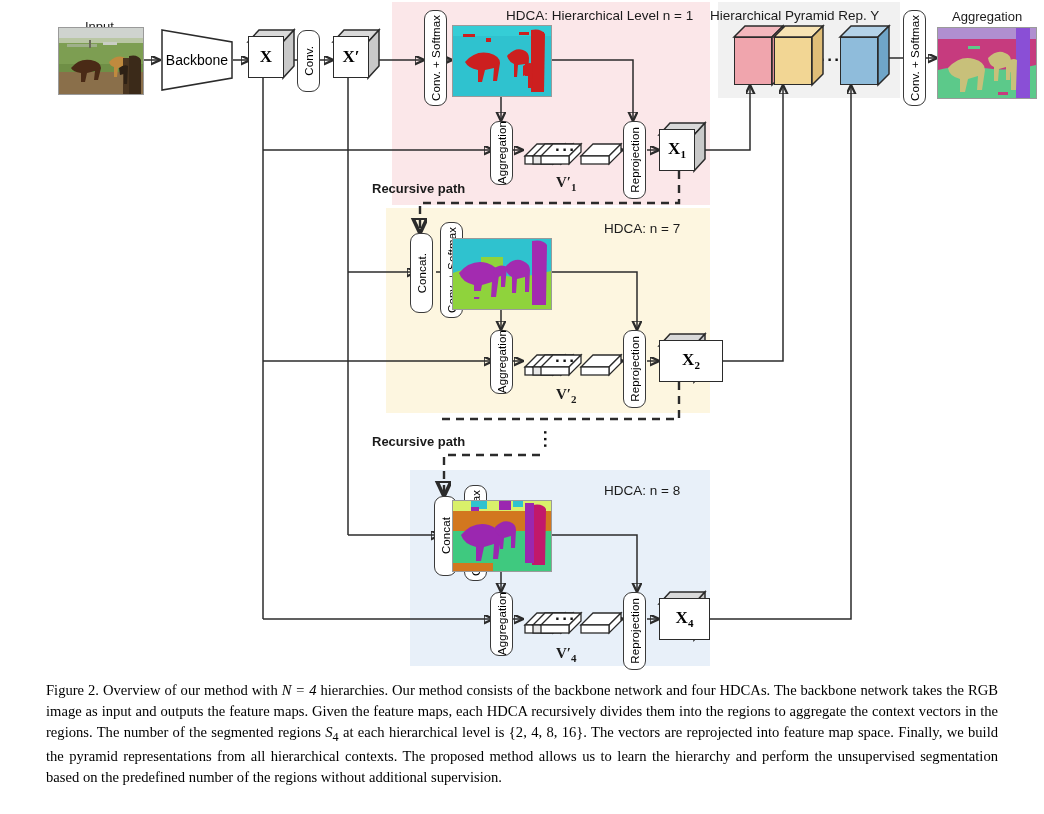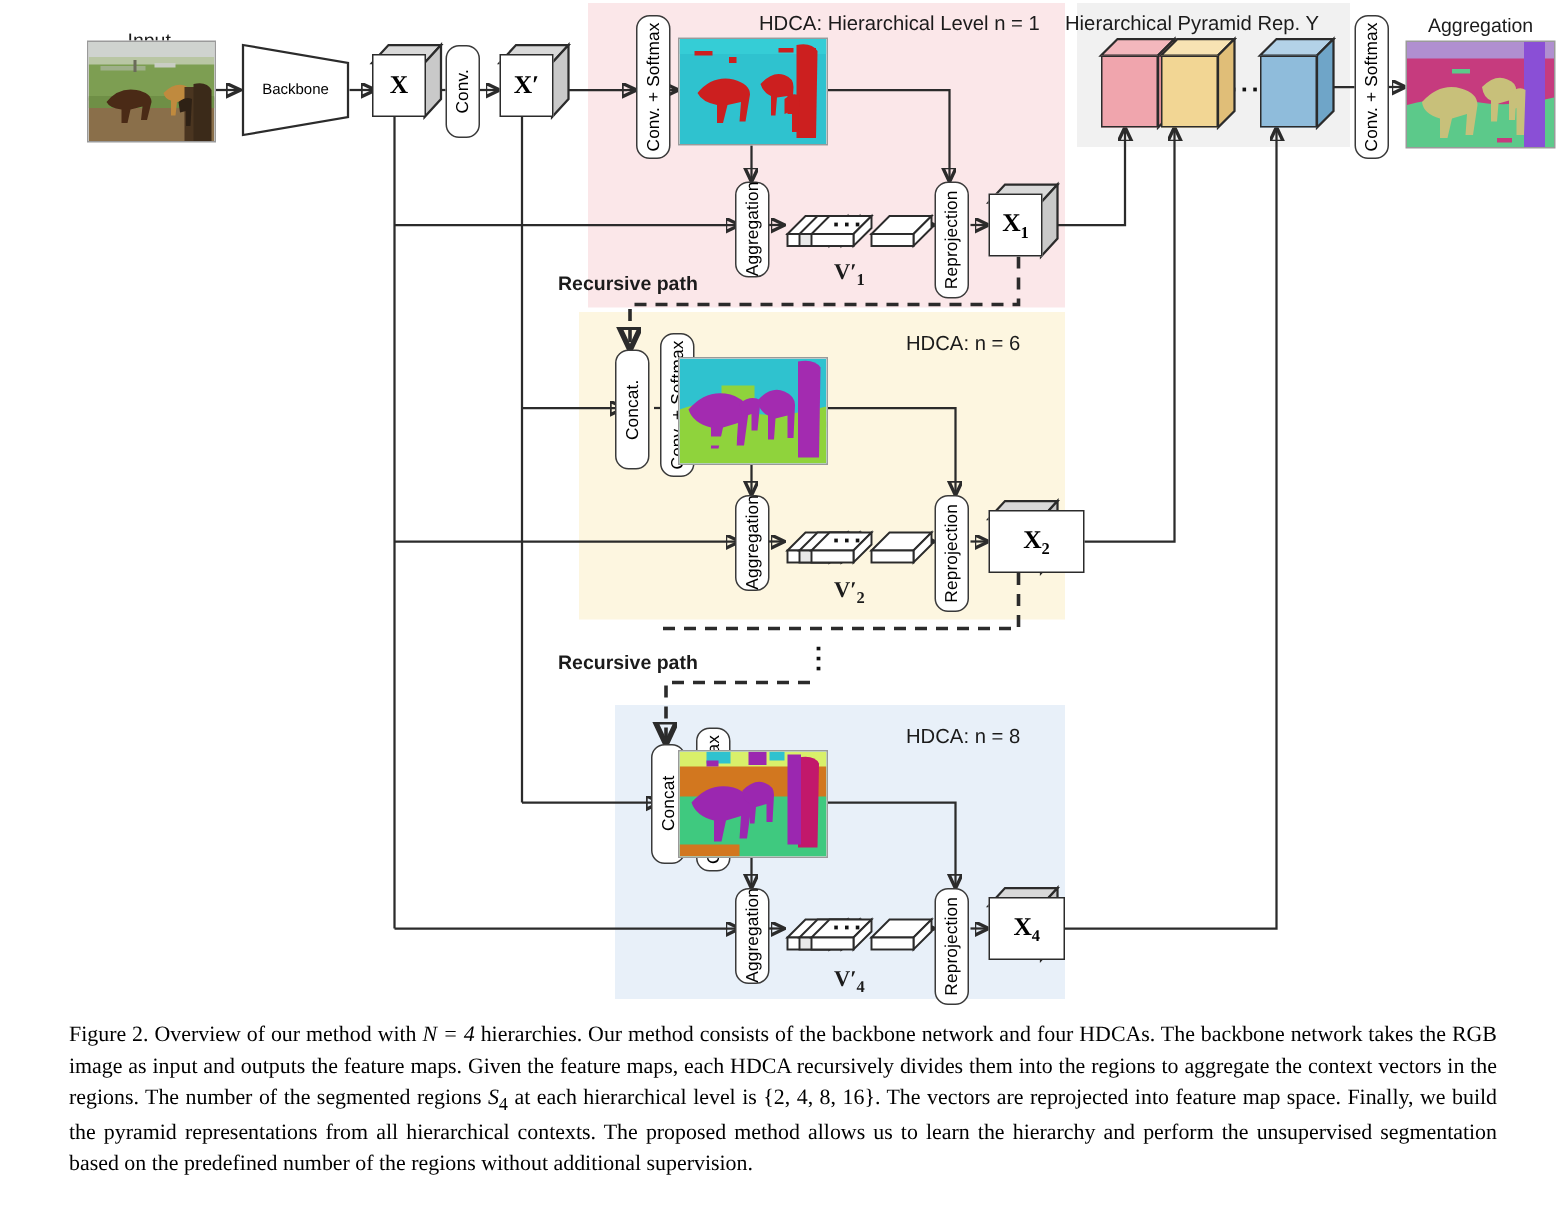--- a/index.html
+++ b/index.html
@@ -22,21 +22,21 @@
 
   
   .vbox{position:absolute;border:1.4px solid #3a3a3a;border-radius:9px;background:#fff;
         display:flex;align-items:center;justify-content:center;}
   .vbox span{writing-mode:vertical-rl;transform:rotate(180deg);
              font-size:11.5px;white-space:nowrap;letter-spacing:.1px;}
 
   
   .backbone{position:absolute;}
   .backbone span{position:absolute;left:0;top:50%;width:100%;transform:translateY(-50%);
-                 text-align:center;font-size:10px;}
+                 text-align:center;font-size:14px;}
 
   
   .cube{position:absolute;}
   .cube .face{position:absolute;left:0;bottom:0;width:100%;height:100%;
               border:1.5px solid #2b2b2b;background:#fff;box-sizing:border-box;
               display:flex;align-items:center;justify-content:center;z-index:3;}
   .cube .face span{font-family:"Liberation Serif",serif;font-weight:bold;font-size:17px;}
   .cube .face span sub{font-size:11px;font-weight:bold;}
   .cube svg{position:absolute;left:0;top:0;overflow:visible;z-index:2;}
 
@@ -69,21 +69,21 @@
 <body>
 
 <div class="fig">
 
   <div class="panel pink" style="left:392px;top:2px;width:318px;height:203px;"></div>
   <div class="panel cream" style="left:386px;top:208px;width:324px;height:205px;"></div>
   <div class="panel blue" style="left:410px;top:470px;width:300px;height:196px;"></div>
   <div class="panel gray" style="left:718px;top:2px;width:182px;height:96px;"></div>
 
   <div class="lbl" style="left:506px;top:9px;"><span>HDCA: Hierarchical Level n = 1</span></div>
-  <div class="lbl" style="left:604px;top:222px;"><span>HDCA: n = 6</span></div>
+  <div class="lbl" style="left:604px;top:222px;"><span>HDCA: n = 7</span></div>
   <div class="lbl" style="left:604px;top:484px;"><span>HDCA: n = 8</span></div>
   <div class="lbl" style="left:700px;top:9px;margin-left:10px;"><span>Hierarchical Pyramid Rep. Y</span></div>
 
   <svg class="wires">
     <defs>
       <marker id="ar" markerWidth="7" markerHeight="7" refX="6.2" refY="3" orient="auto">
         <path d="M0,0 L6.4,3 L0,6 Z" fill="#2b2b2b" stroke="none"></path>
       </marker>
       <marker id="ard" markerWidth="7" markerHeight="7" refX="6.2" refY="3" orient="auto">
         <path d="M0,0 L6.4,3 L0,6 Z" fill="#111" stroke="none"></path>

